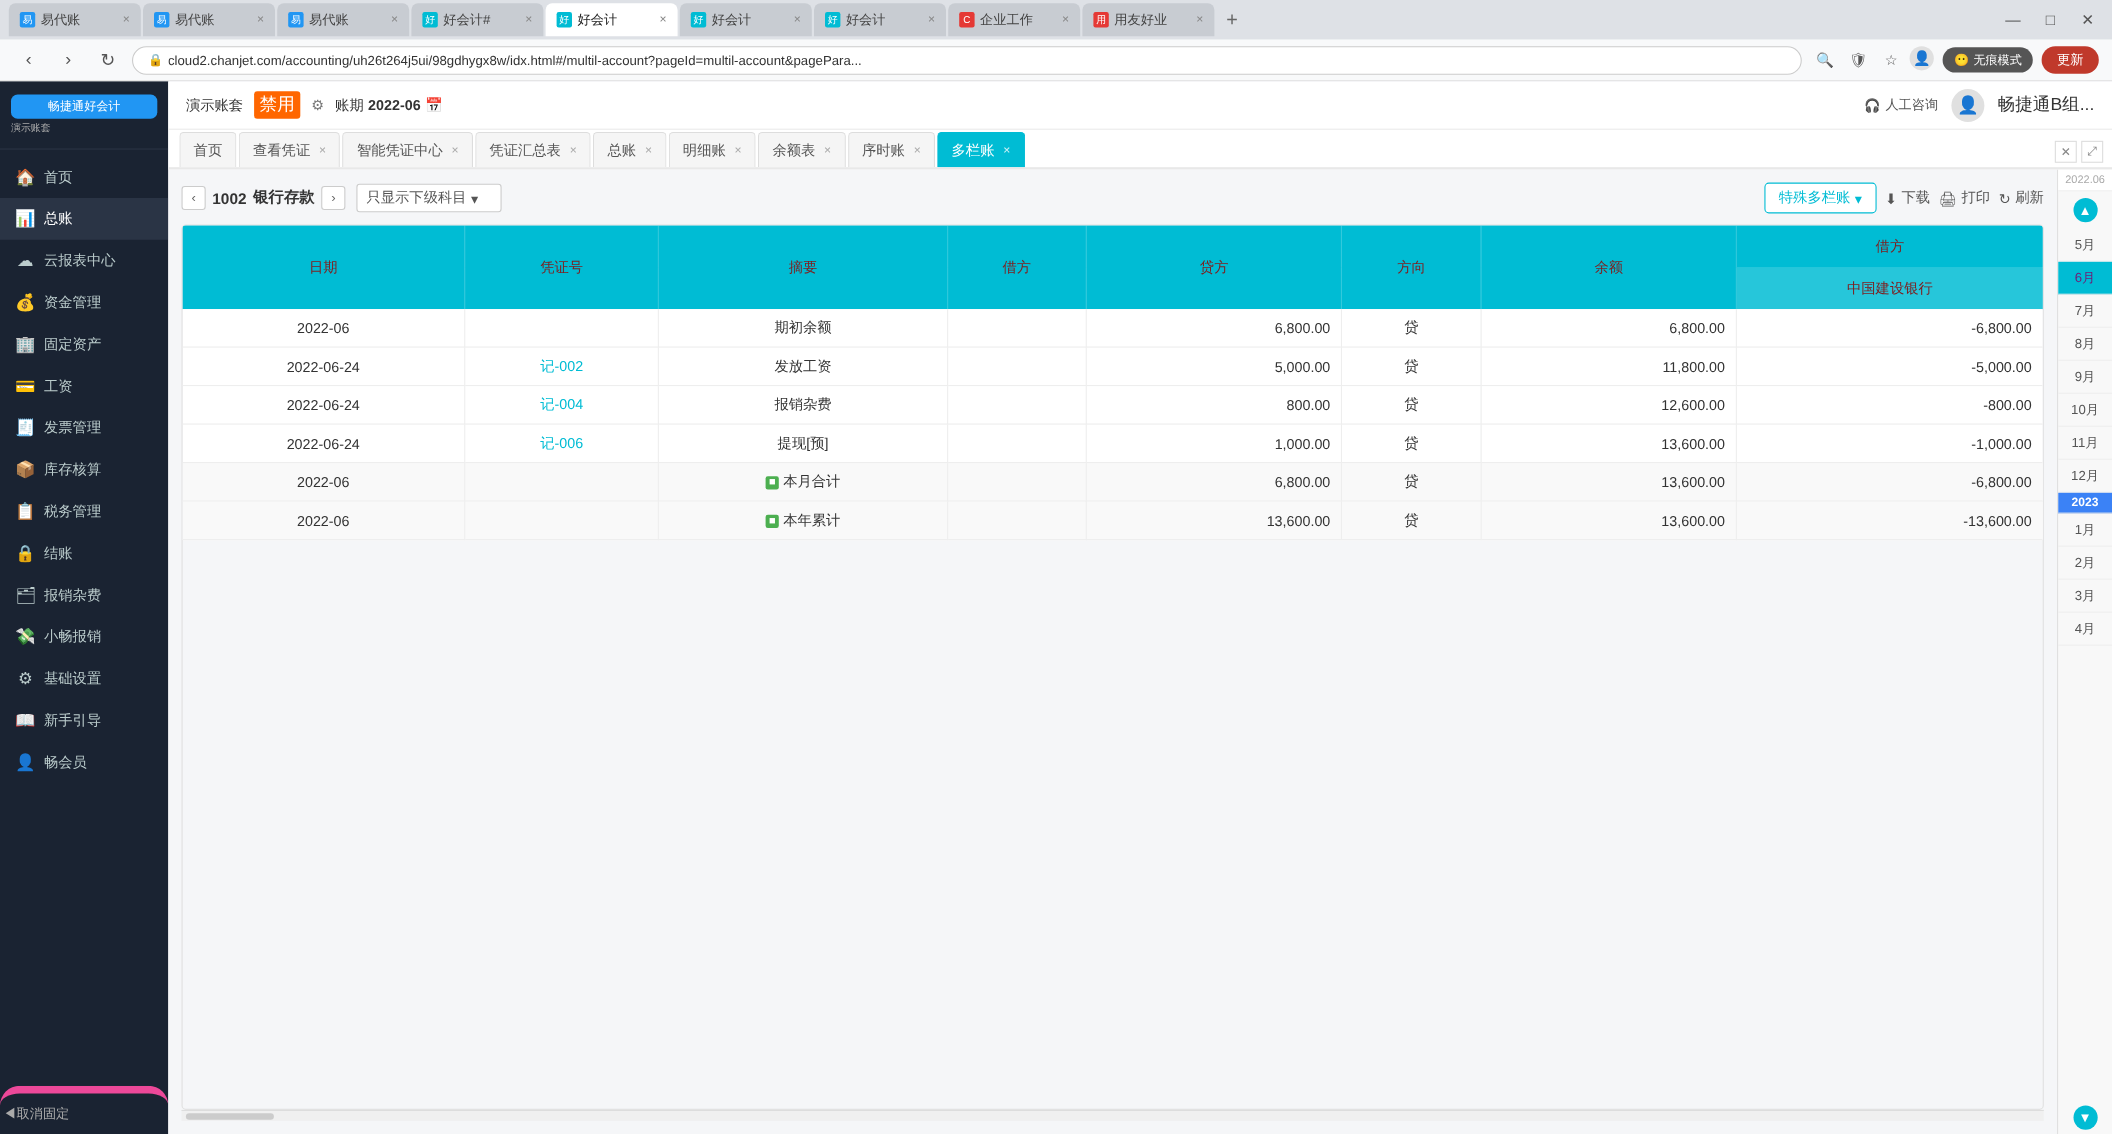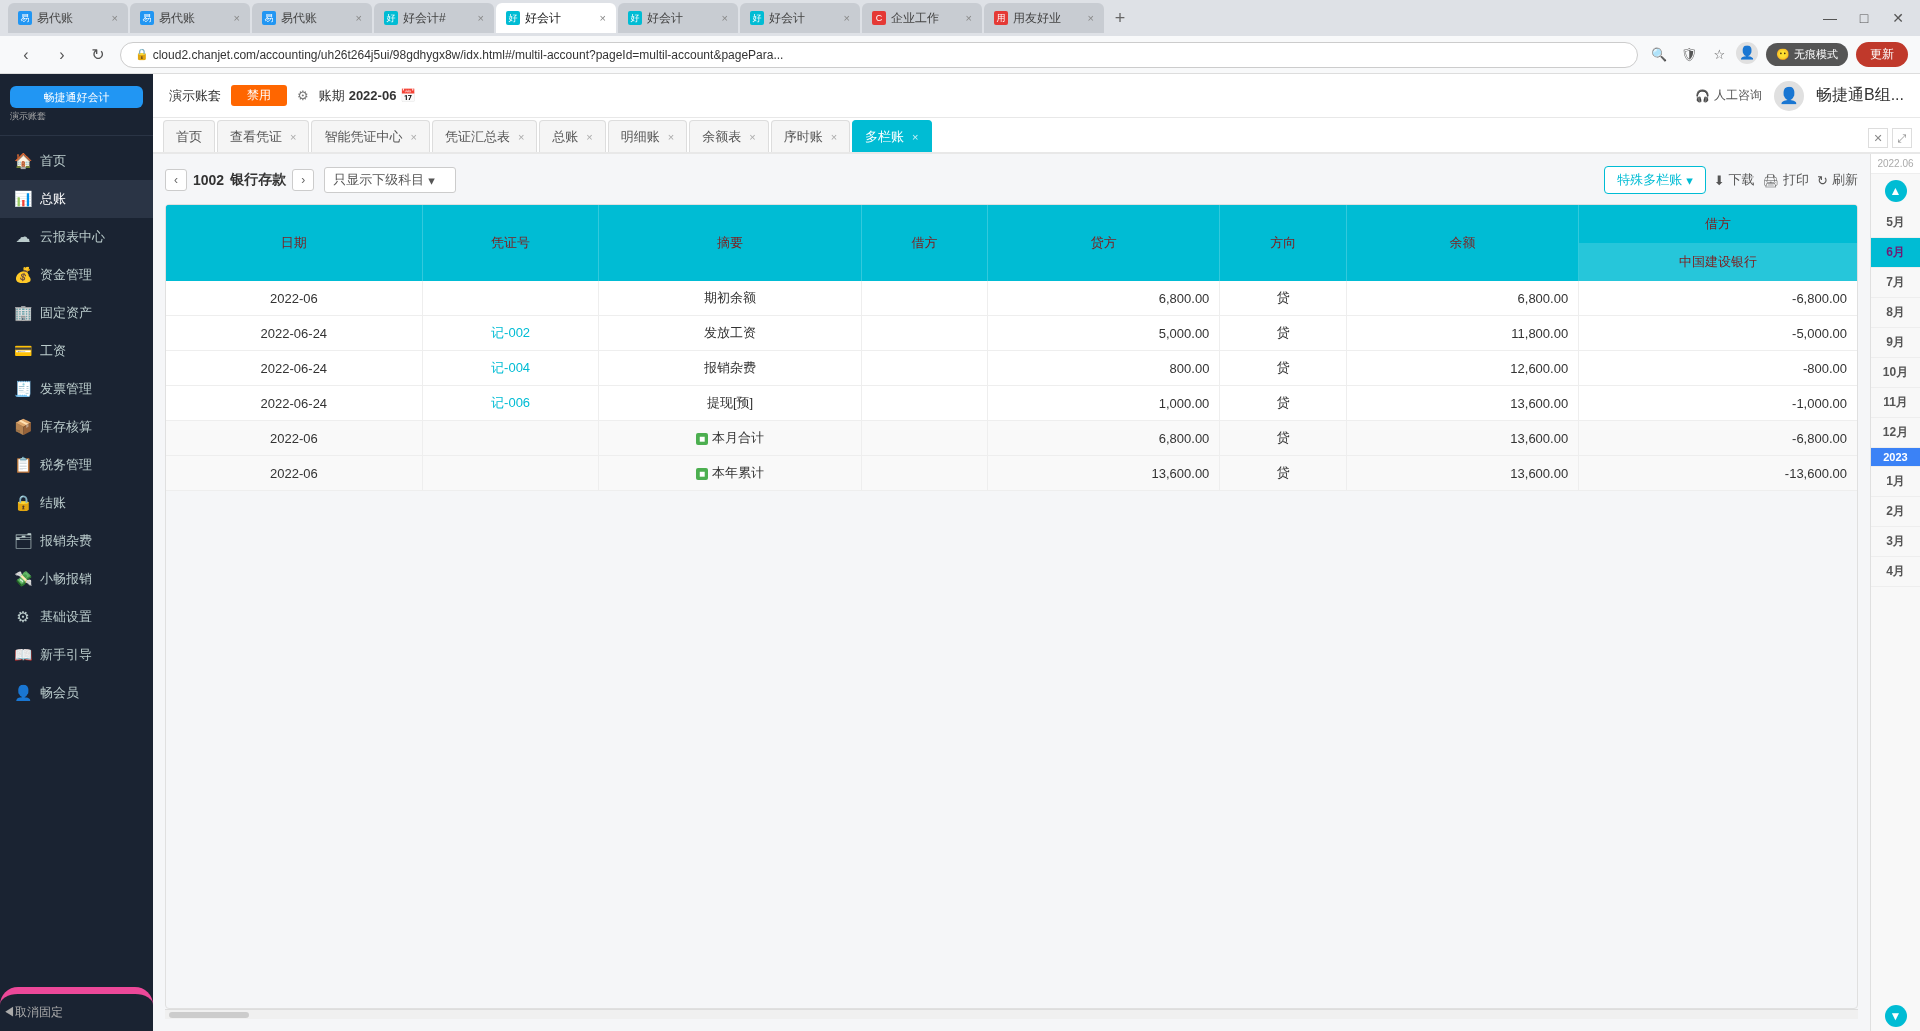--- a/index.html
+++ b/index.html
@@ -81,32 +81,32 @@
     tbody td:last-child { border-right: none; }
     .td-link { color: #00bcd4; cursor: pointer; text-decoration: none; }
     .td-number { text-align: right; }
     .row-subtotal td { background: #f9f9f9; }
     .green-dot { display: inline-block; width: 12px; height: 12px; background: #4caf50; border-radius: 2px; margin-right: 4px; vertical-align: middle; font-size: 10px; color: #fff; text-align: center; line-height: 12px; }
 
     
     .calendar-panel { width: 50px; background: #f8f8f8; border-left: 1px solid #e0e0e0; display: flex; flex-direction: column; overflow: hidden; }
     .cal-nav { display: flex; justify-content: space-between; align-items: center; padding: 2px 4px; }
     .cal-months { flex: 1; overflow-y: auto; }
-    .cal-month { padding: 6px 4px; text-align: center; font-size: 12px; color: #555; cursor: pointer; border-bottom: 1px solid #eee; font-weight: bold; }
+    .cal-month { padding: 6px 4px; text-align: center; font-size: 12px; color: #555; cursor: pointer; border-bottom: 1px solid #eee; }
     .cal-month.active { background: #00bcd4; color: #701a75; border-radius: 0; }
     .cal-month.year-label { background: #3b82f6; color: #fff; font-size: 11px; font-weight: bold; padding: 3px; }
     .cal-scroll-btn { width: 100%; padding: 4px; text-align: center; cursor: pointer; }
     .cal-scroll-btn .arrow { width: 22px; height: 22px; background: #00bcd4; border-radius: 50%; display: inline-flex; align-items: center; justify-content: center; color: #fff; font-size: 12px; }
 
     
     .h-scroll { height: 10px; background: #f0f0f0; border-top: 1px solid #ddd; display: flex; align-items: center; padding: 0 4px; }
     .h-scroll-thumb { width: 80px; height: 6px; background: #ccc; border-radius: 3px; }
 
     
-    .badge-orange { background: #ff6600; color: #fff; font-size: 12px; padding: 2px 16px; border-radius: 3px; }
+    .badge-orange { background: #ff6600; color: #fff; font-size: 16px; padding: 2px 5px; border-radius: 3px; }
     .gear-icon { color: #777; cursor: pointer; }
     .period-label { font-size: 13px; color: #333; display: flex; align-items: center; gap: 4px; }
 
     .content-wrapper { flex: 1; display: flex; position: relative; overflow: hidden; }
   </style>
 </head>
 <body>
 
 <div class="browser-chrome">
 

